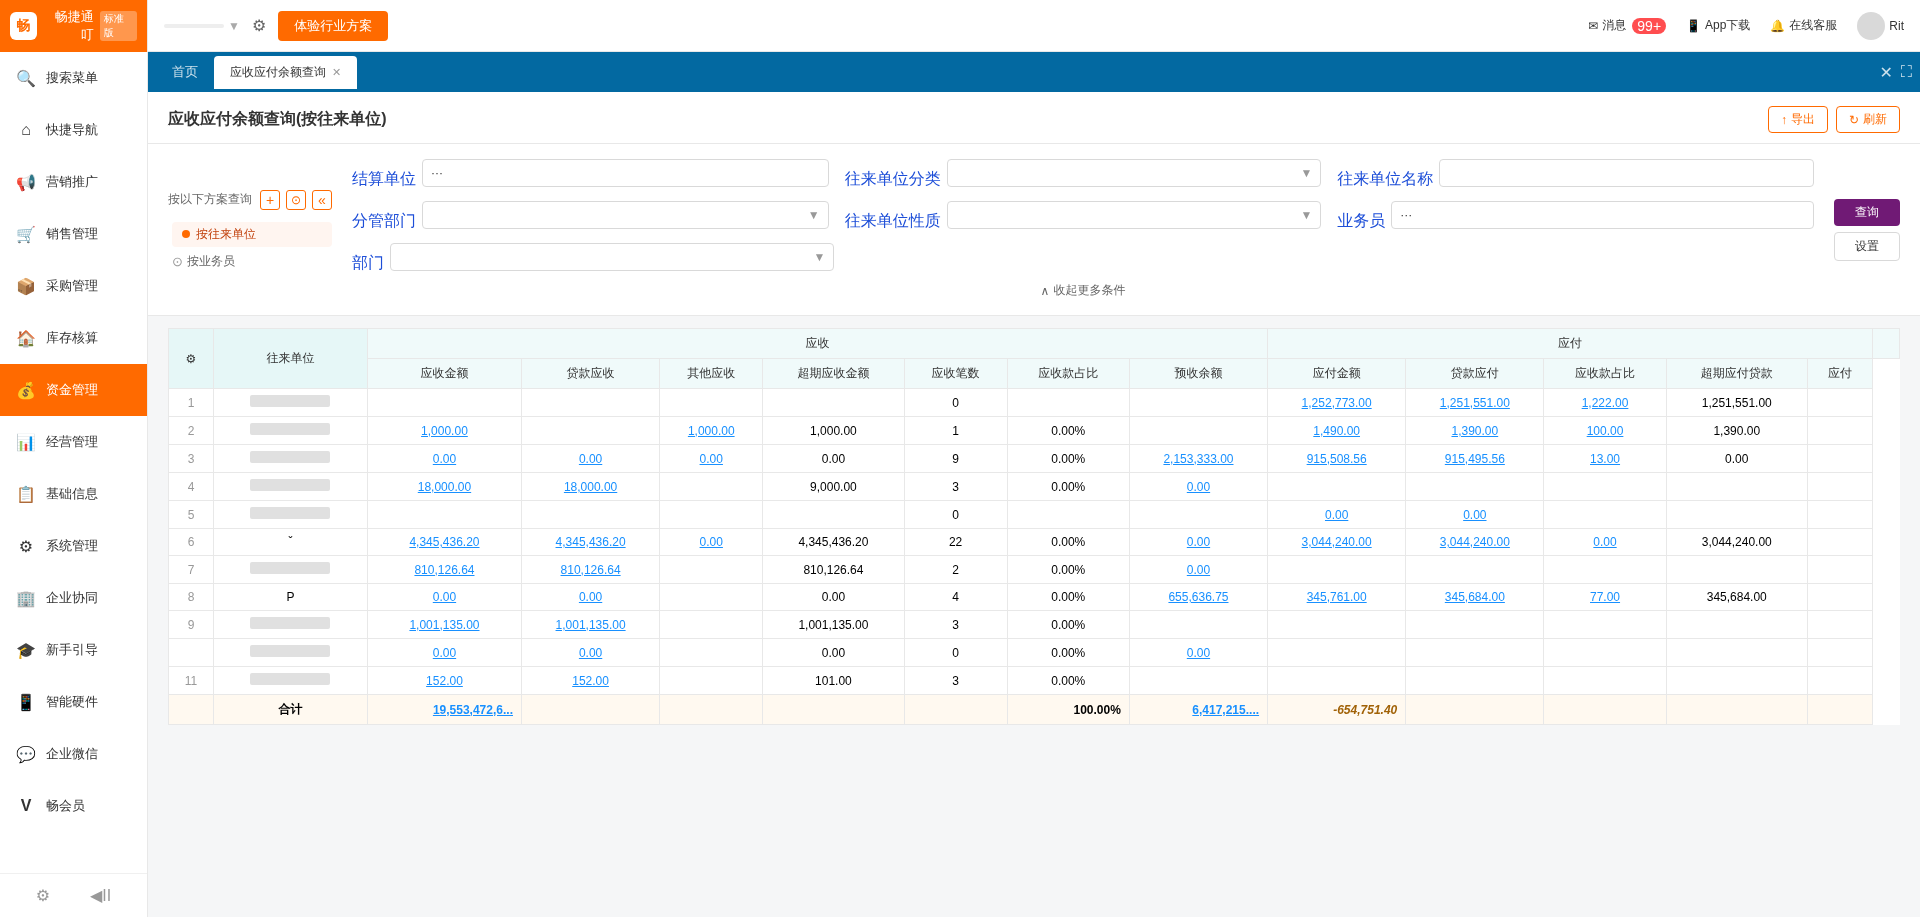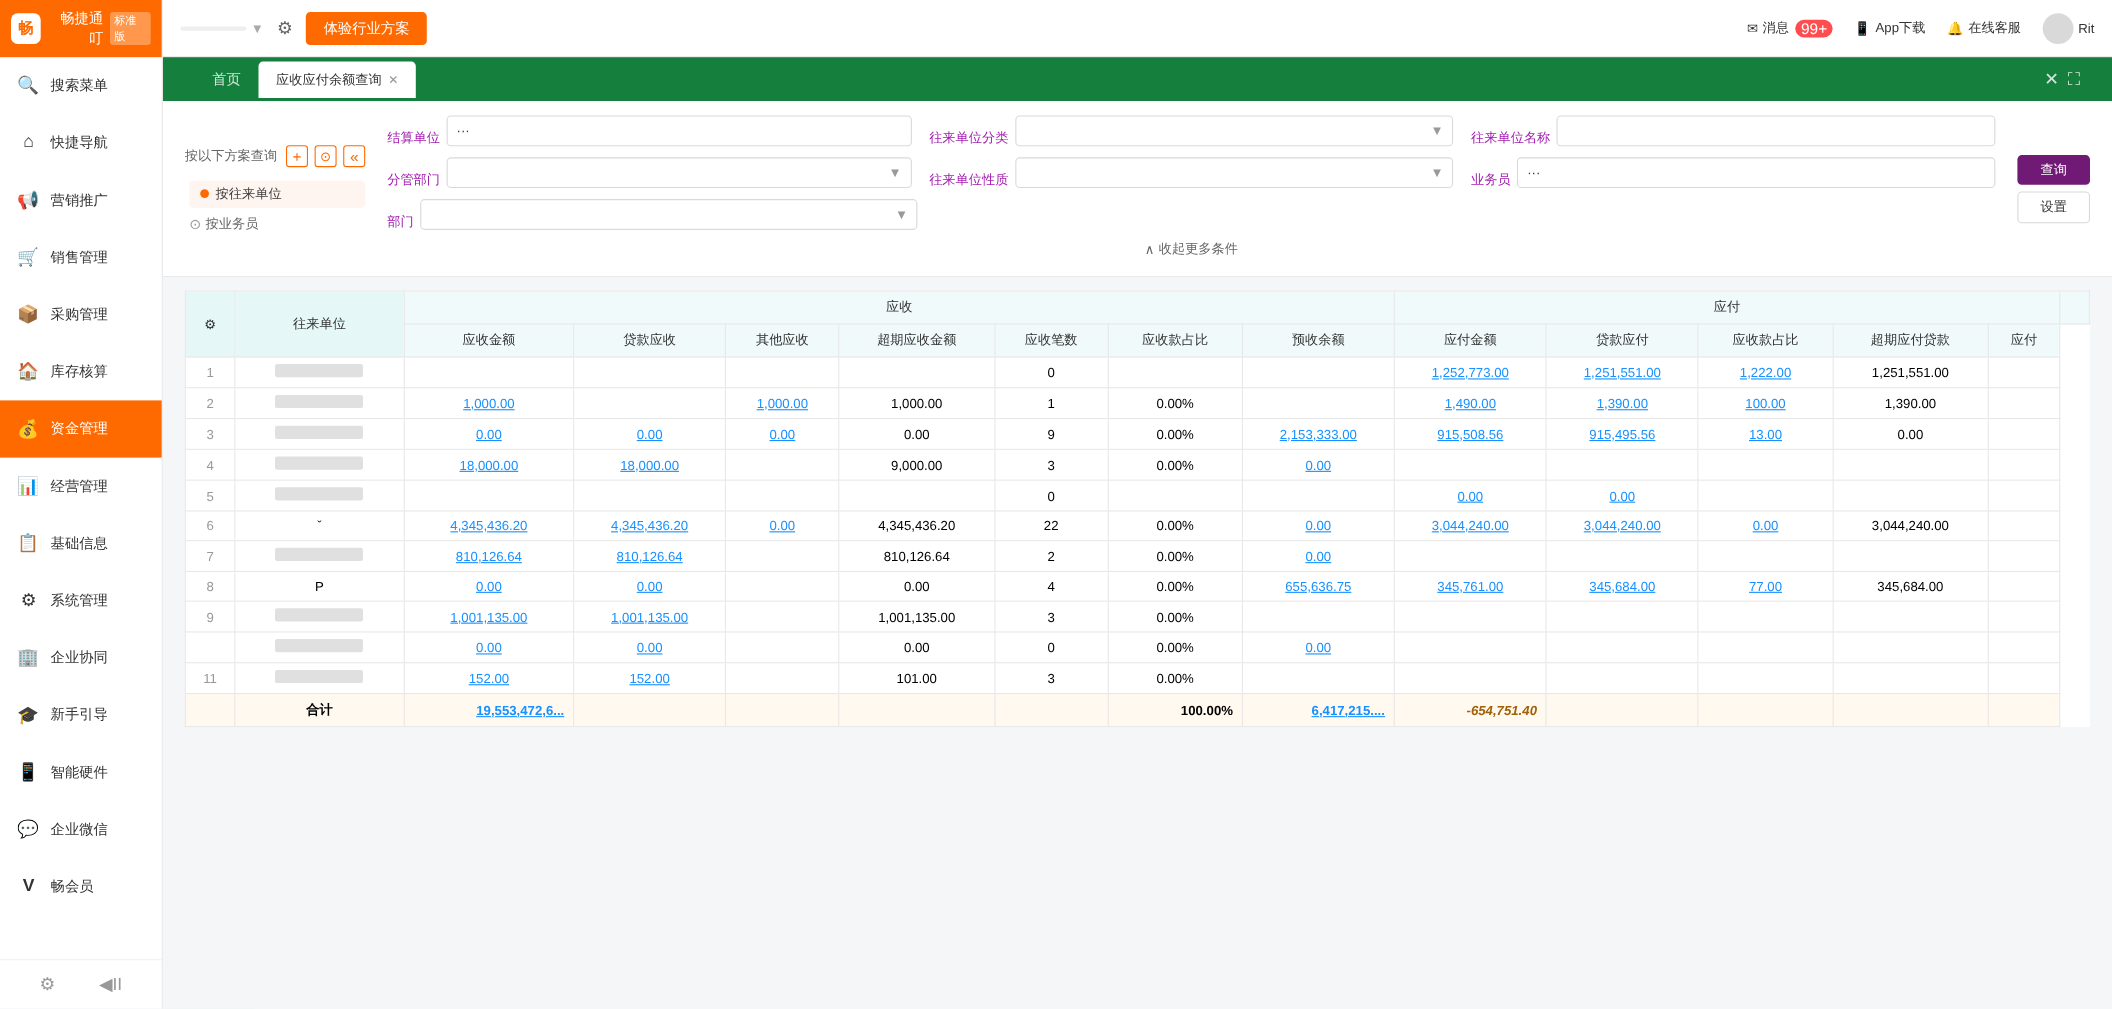--- a/index.html
+++ b/index.html
@@ -27,46 +27,46 @@
     .topbar-breadcrumb { color: #999; font-size: 12px; display: flex; align-items: center; gap: 4px; }
     .topbar-settings-icon { color: #666; cursor: pointer; font-size: 16px; }
     .topbar-btn-orange { background: #ff6a00; color: #fff; border: none; padding: 6px 16px; border-radius: 4px; cursor: pointer; font-size: 13px; }
     .topbar-right { margin-left: auto; display: flex; align-items: center; gap: 20px; }
     .topbar-right-item { display: flex; align-items: center; gap: 4px; color: #333; cursor: pointer; font-size: 13px; }
     .badge { background: #ff4d4f; color: #fff; border-radius: 10px; padding: 0 5px; font-size: 14px; margin-left: 2px; }
     .topbar-avatar { width: 28px; height: 28px; border-radius: 50%; background: #d9d9d9; display: flex; align-items: center; justify-content: center; color: #666; font-size: 11px; }
     .topbar-username { color: #333; font-size: 12px; }
 
     
-    .tabbar { height: 40px; background: #15803d; display: flex; align-items: center; padding: 0 29px; gap: 0; }
+    .tabbar { height: 40px; background: #0369a1; display: flex; align-items: center; padding: 0 8px; gap: 0; }
     .tab { padding: 8px 16px; color: rgba(255,255,255,0.8); cursor: pointer; font-size: 13px; display: flex; align-items: center; gap: 6px; border-radius: 4px 4px 0 0; }
     .tab.active { background: #fff; color: #333; }
     .tab-close { color: #999; font-size: 11px; cursor: pointer; }
     .tabbar-actions { margin-left: auto; display: flex; align-items: center; gap: 8px; }
     .tabbar-action-btn { color: rgba(255,255,255,0.8); cursor: pointer; font-size: 16px; background: none; border: none; }
 
     
     .page-content { flex: 1; background: #f5f6f7; overflow: hidden; display: flex; flex-direction: column; }
     .page-header { padding: 14px 20px 10px; background: #fff; display: flex; align-items: center; justify-content: space-between; border-bottom: 1px solid #e8e8e8; }
     .page-title { font-size: 16px; font-weight: bold; color: #333; }
     .page-header-actions { display: flex; gap: 8px; }
     .btn-outline { border: 1px solid #ff6a00; color: #ff6a00; background: #fff; padding: 4px 12px; border-radius: 4px; cursor: pointer; font-size: 12px; display: flex; align-items: center; gap: 4px; }
 
     
     .filter-area { background: #fff; padding: 12px 20px; border-bottom: 1px solid #e8e8e8; }
     .filter-header { display: flex; align-items: center; gap: 8px; margin-bottom: 12px; }
     .filter-header-label { color: #666; font-size: 12px; }
     .filter-header-icons { display: flex; gap: 6px; align-items: center; }
     .filter-icon-btn { color: #ff6a00; cursor: pointer; font-size: 14px; border: 1px solid #ff6a00; width: 20px; height: 20px; display: flex; align-items: center; justify-content: center; border-radius: 3px; }
-    .filter-scheme { display: flex; align-items: center; gap: 6px; background: #fff5f0; border-radius: 4px; padding: 4px 10px; color: #404040; cursor: pointer; font-size: 12px; }
+    .filter-scheme { display: flex; align-items: center; gap: 6px; background: #fff5f0; border-radius: 4px; padding: 4px 10px; color: #c2410c; cursor: pointer; font-size: 12px; }
     .filter-scheme-dot { width: 8px; height: 8px; border-radius: 50%; background: #ff6a00; }
     .filter-scheme-inactive { color: #666; cursor: pointer; display: flex; align-items: center; gap: 4px; }
     .filter-row { display: flex; align-items: center; gap: 16px; }
     .filter-item { display: flex; align-items: center; gap: 6px; flex: 1; }
-    .filter-label { color: #a21caf; font-size: 12px; white-space: nowrap; margin-top: 13px; }
+    .filter-label { color: #1d4ed8; font-size: 16px; white-space: nowrap; margin-top: 13px; }
     .filter-input { flex: 1; height: 28px; border: 1px solid #d9d9d9; border-radius: 4px; padding: 0 8px; font-size: 12px; color: #333; display: flex; align-items: center; justify-content: space-between; cursor: pointer; }
     .filter-input-arrow { color: #999; }
     .collapse-btn { display: flex; align-items: center; justify-content: center; gap: 4px; color: #666; cursor: pointer; font-size: 12px; padding: 4px 0; margin-top: 4px; }
     .filter-actions { display: flex; flex-direction: column; gap: 6px; }
     .btn-primary { background: #701a75; color: #fff; border: none; padding: 5px 20px; border-radius: 4px; cursor: pointer; font-size: 12px; }
     .btn-default { background: #fff; color: #333; border: 1px solid #d9d9d9; padding: 5px 20px; border-radius: 4px; cursor: pointer; font-size: 12px; }
 
     
     .table-area { flex: 1; overflow: auto; padding: 12px 20px; }
     .data-table { width: 100%; border-collapse: collapse; background: #fff; font-size: 12px; }
@@ -194,20 +194,33 @@
       <span class="tab-close">✕</span>
     </div>
     <div class="tabbar-actions">
       <button class="tabbar-action-btn">✕</button>
       <button class="tabbar-action-btn">⛶</button>
     </div>
   </div>
 
   <div class="page-content">
 
+    <div class="page-header">
+      <div class="page-title">应收应付余额查询(按往来单位)</div>
+      <div class="page-header-actions">
+        <button class="btn-outline">
+          <span>↑</span>
+          <span>导出</span>
+        </button>
+        <button class="btn-outline">
+          <span>↻</span>
+          <span>刷新</span>
+        </button>
+      </div>
+    </div>
 
     <div class="filter-area">
       <div style="display:flex; gap:20px; align-items:center;">
         <div style="flex-shrink:0; min-width:160px;">
           <div class="filter-header">
             <span class="filter-header-label">按以下方案查询</span>
             <div class="filter-header-icons">
               <span class="filter-icon-btn">+</span>
               <span class="filter-icon-btn" style="font-size:12px;">⊙</span>
               <span class="filter-icon-btn">«</span>

